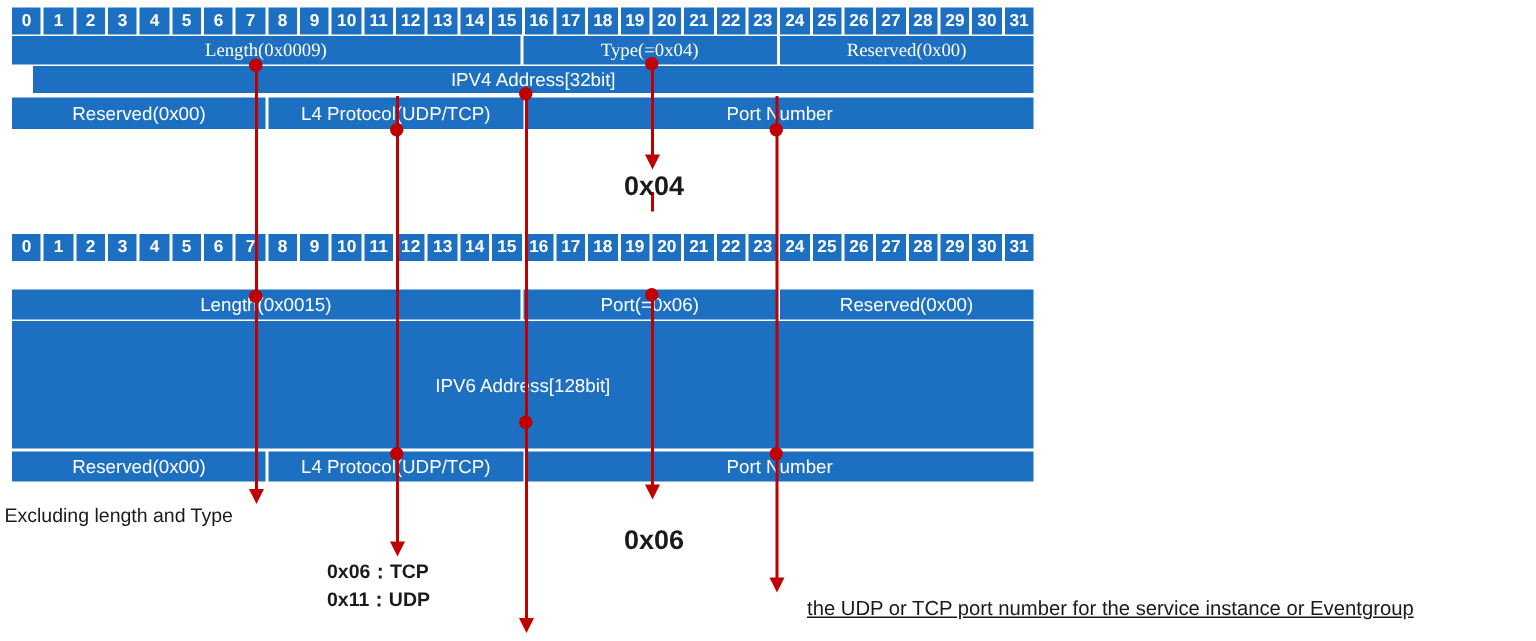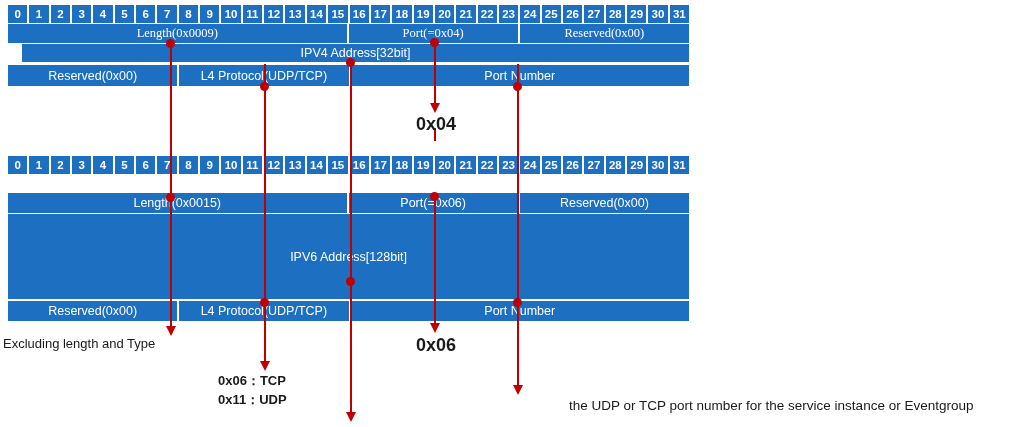--- a/index.html
+++ b/index.html
@@ -73,21 +73,21 @@
         <span class="bit-cell">25</span>
         <span class="bit-cell">26</span>
         <span class="bit-cell">27</span>
         <span class="bit-cell">28</span>
         <span class="bit-cell">29</span>
         <span class="bit-cell">30</span>
         <span class="bit-cell">31</span>
       </div>
     <div class="frow r2">
       <div class="cell g2">Length(0x0009)</div>
-      <div class="cell g1">Port(=0x04)</div>
+      <div class="cell g1">Type(=0x04)</div>
       <div class="cell g1">Reserved(0x00)</div>
     </div>
     <div class="frow r3">
       <div class="cell g1">IPV4 Address[32bit]</div>
     </div>
     <div class="frow r4">
       <div class="cell g1">Reserved(0x00)</div>
       <div class="cell g1">L4 Protocol(UDP/TCP)</div>
       <div class="cell g2">Port Number</div>
     </div>
@@ -165,21 +165,21 @@
   <div class="vl" style="left:434px;top:197px;height:127px;"></div>
   <div class="dot" style="left:430px;top:192px;"></div>
   <div class="ah" style="left:430px;top:323px;"></div>
 
   <div class="vl" style="left:517px;top:64px;height:322px;"></div>
   <div class="dot" style="left:513px;top:82px;"></div>
   <div class="dot" style="left:513px;top:298px;"></div>
   <div class="ah" style="left:513px;top:385px;"></div>
 
   <div class="hexval" style="left:406px;top:114px;">0x04</div>
-  <div class="hexval" style="left:406px;top:335px;">0x06</div>
+  <div class="hexval" style="left:406px;top:350px;">0x06</div>
   <div class="note" style="left:3px;top:336px;text-align:center;">Excluding length and Type</div>
   <div class="note twoline" style="left:218px;top:371px;">
     <div>0x06：TCP</div>
     <div>0x11：UDP</div>
   </div>
-  <div class="note" style="left:569px;top:398px;font-size:13.5px;">the UDP or TCP port number for the service instance or Eventgroup</div>
+  <div class="note" style="left:538px;top:398px;font-size:13.5px;text-decoration:underline;">the UDP or TCP port number for the service instance or Eventgroup</div>
 
 </div>
 
 </body></html>

